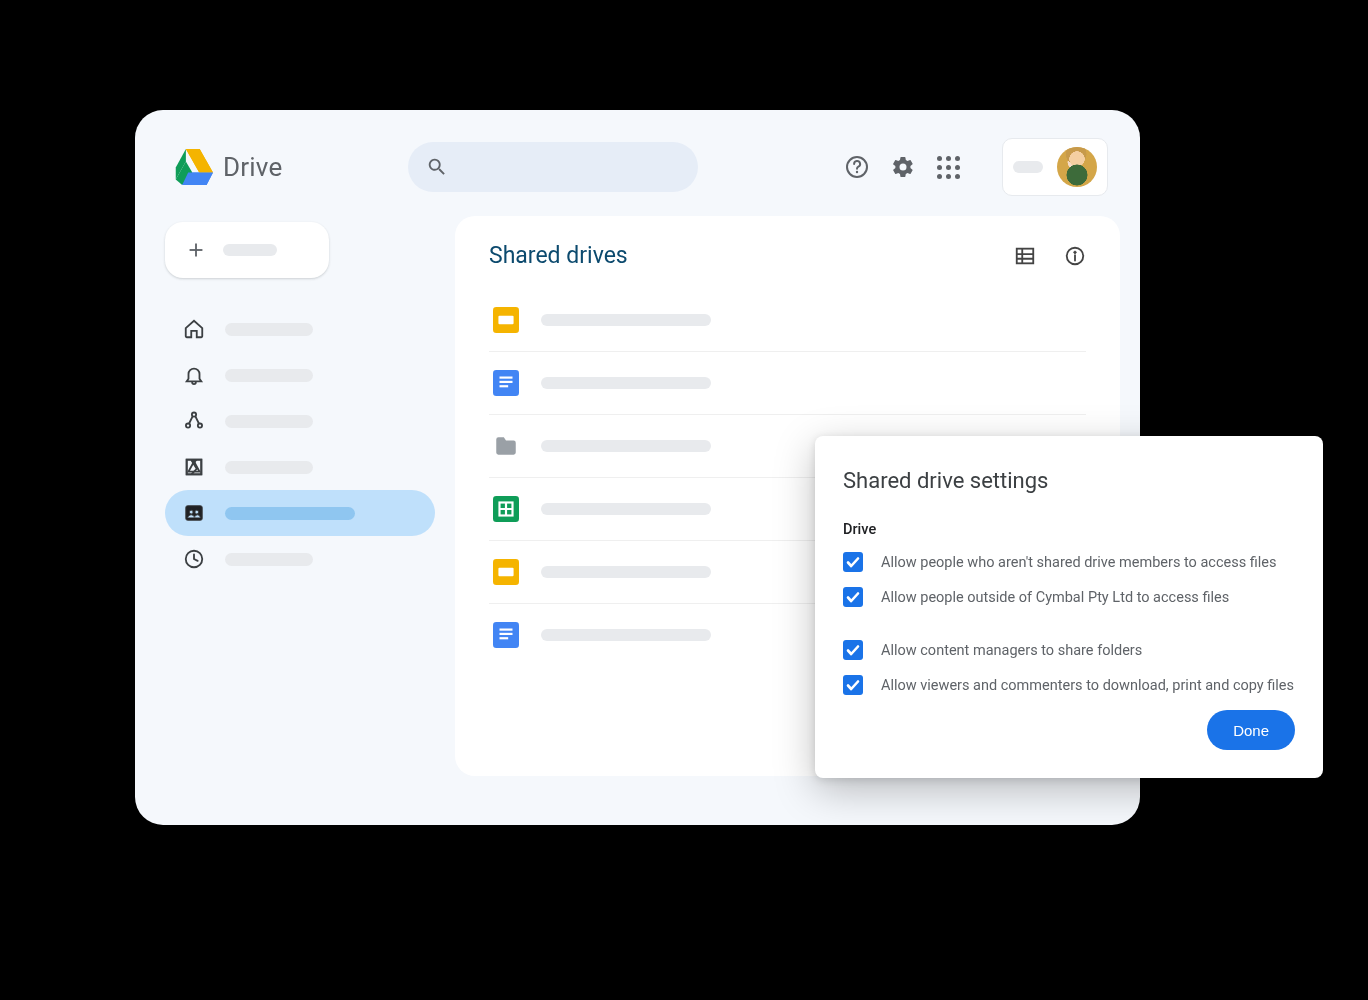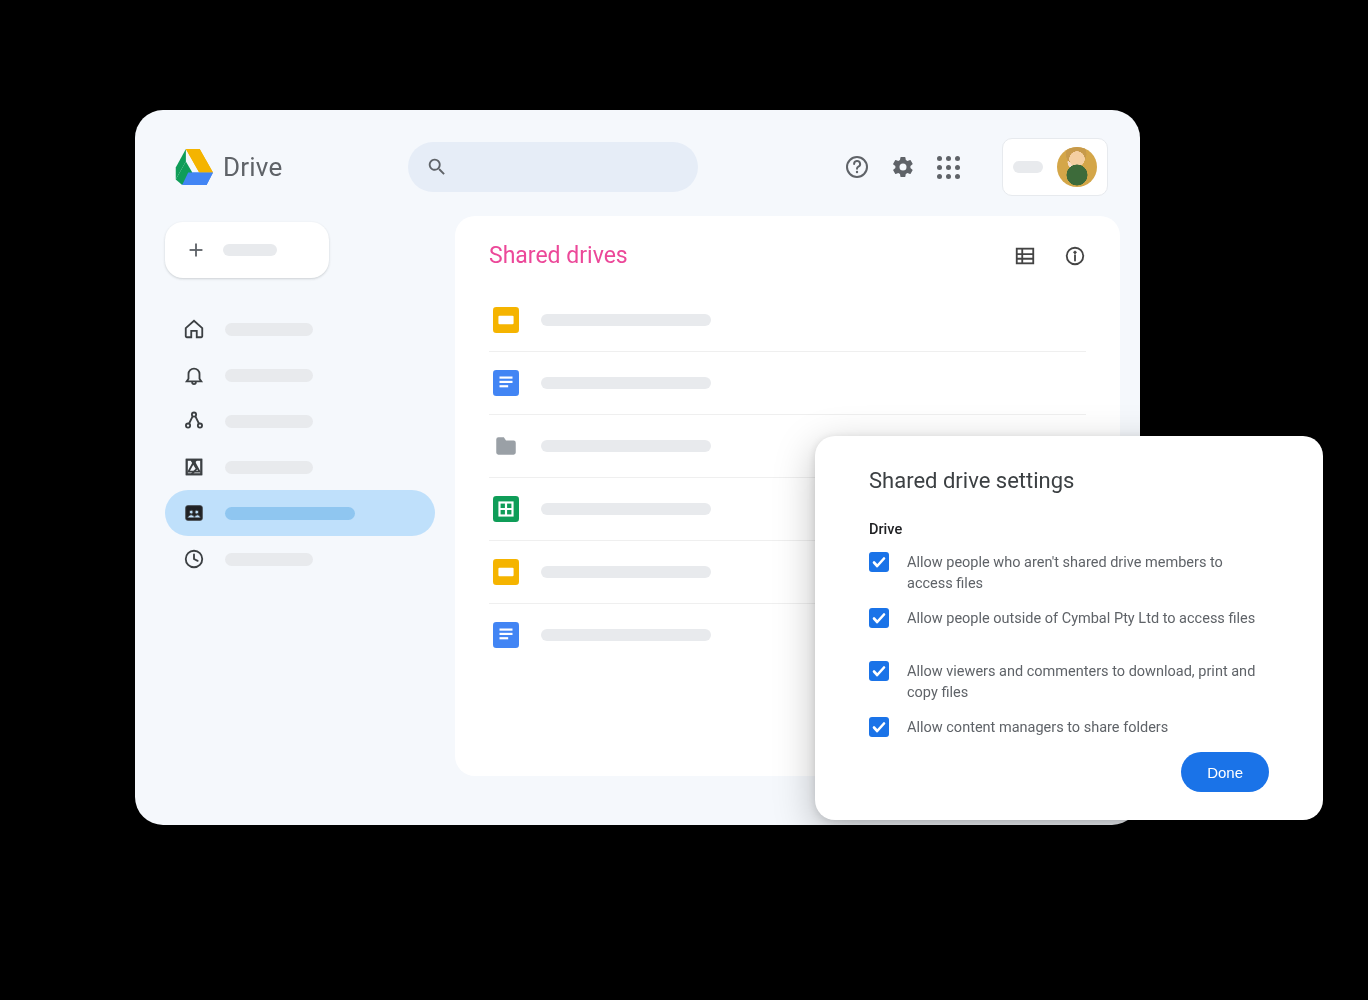--- a/index.html
+++ b/index.html
@@ -118,41 +118,41 @@
   
   .main {
     flex: 1;
     background: #fff;
     border-radius: 20px;
     padding: 26px 34px 34px;
     position: relative;
     height: 560px;
   }
   .main-title-row { display: flex; align-items: center; justify-content: space-between; margin-bottom: 20px;}
-  .main-title { font-size: 23px; color: #ec4899; font-weight: 400; }
+  .main-title { font-size: 23px; color: #0c4a6e; font-weight: 400; }
   .view-icons { display: flex; gap: 28px; align-items: center; }
   .view-ico { width: 22px; height: 22px; fill:#444; stroke:#444; cursor:pointer;}
   .file-list { }
   .file-row {
     display: flex; align-items: center; gap: 22px;
     padding: 18px 4px; border-bottom: 1px solid #efefef;
   }
   .file-row:last-child{border-bottom:none;}
   .file-ico { width: 26px; height: 26px; }
   .file-row .ph { flex:0 0 auto; width: 170px; height: 12px; background: #e8eaed; border-radius: 6px; }
 
   
   .dialog {
     position: absolute;
     left: 680px; top: 326px;
     width: 508px;
     background: #fff;
-    border-radius: 20px;
+    border-radius: 8px;
     box-shadow: 0 12px 40px rgba(0,0,0,.25), 0 2px 8px rgba(0,0,0,.12);
-    padding: 32px 54px 28px;
+    padding: 32px 28px 28px;
   }
   .dlg-title { font-size: 22px; color: #3c4043; margin-bottom: 28px; font-weight: 400;}
   .dlg-section { font-size: 14.5px; color: #202124; font-weight: 500; margin-bottom: 14px; }
   .dlg-opt { display: flex; align-items: flex-start; gap: 18px; margin-bottom: 14px; }
   .cbx { width: 20px; height: 20px; flex: 0 0 20px; cursor:pointer;}
   .cbx rect{ fill:#1a73e8;}
   .cbx path{ stroke:#fff; stroke-width:2.6; fill:none; stroke-linecap:round; stroke-linejoin:round;}
   .dlg-opt span { font-size: 14.5px; color: #5f6368; line-height: 1.45; }
   .dlg-gap { height: 18px; }
   .dlg-btn-row { display:flex; justify-content:flex-end; margin-top: 14px; align-items: flex-end;}
@@ -370,28 +370,28 @@
       <span>Allow people outside of Cymbal Pty Ltd to access files</span>
     </div>
 
     <div class="dlg-gap"></div>
 
     <div class="dlg-opt">
       <svg class="cbx" viewBox="0 0 20 20">
           <rect width="20" height="20" rx="3"></rect>
           <path d="M5 10.5 8.2 14 15 6.5"></path>
         </svg>
-      <span>Allow viewers and commenters to download, print and copy files</span>
+      <span>Allow content managers to share folders</span>
     </div>
     <div class="dlg-opt">
       <svg class="cbx" viewBox="0 0 20 20">
           <rect width="20" height="20" rx="3"></rect>
           <path d="M5 10.5 8.2 14 15 6.5"></path>
         </svg>
-      <span>Allow content managers to share folders</span>
+      <span>Allow viewers and commenters to download, print and copy files</span>
     </div>
 
     <div class="dlg-btn-row">
       <button class="done-btn">Done</button>
     </div>
   </div>
 
 </div>
 
 </body></html>

